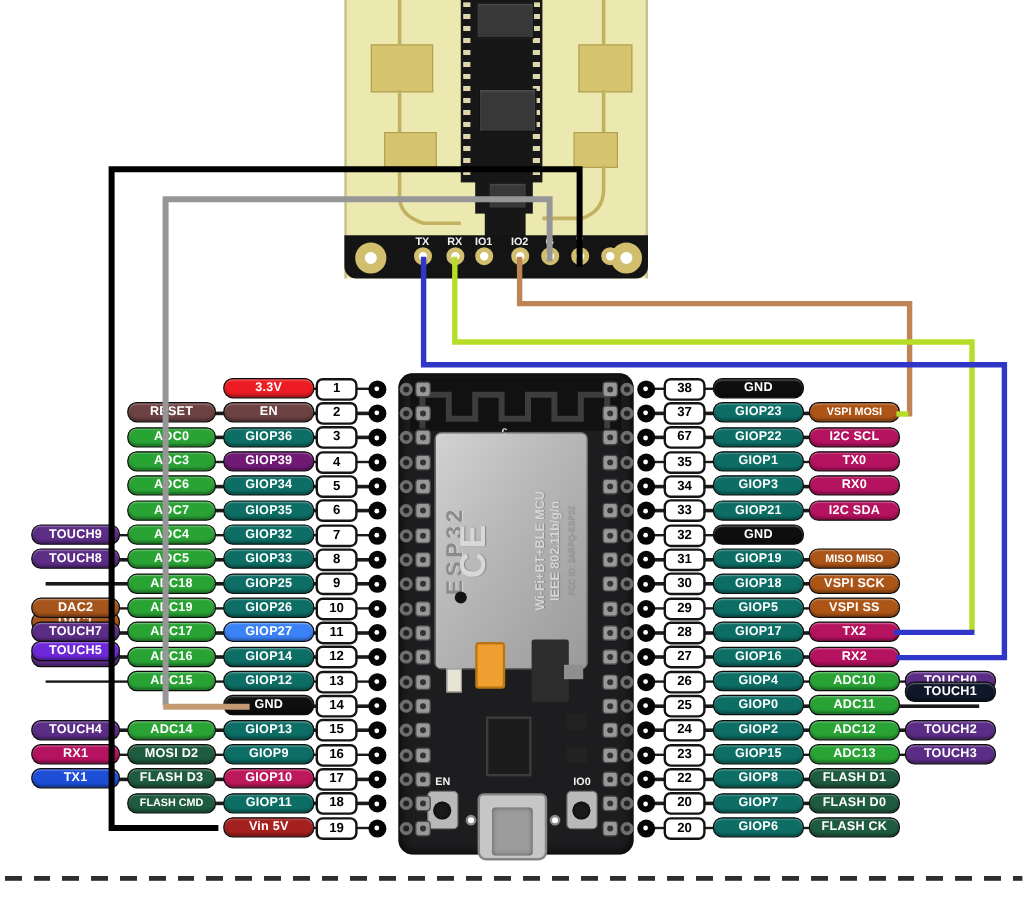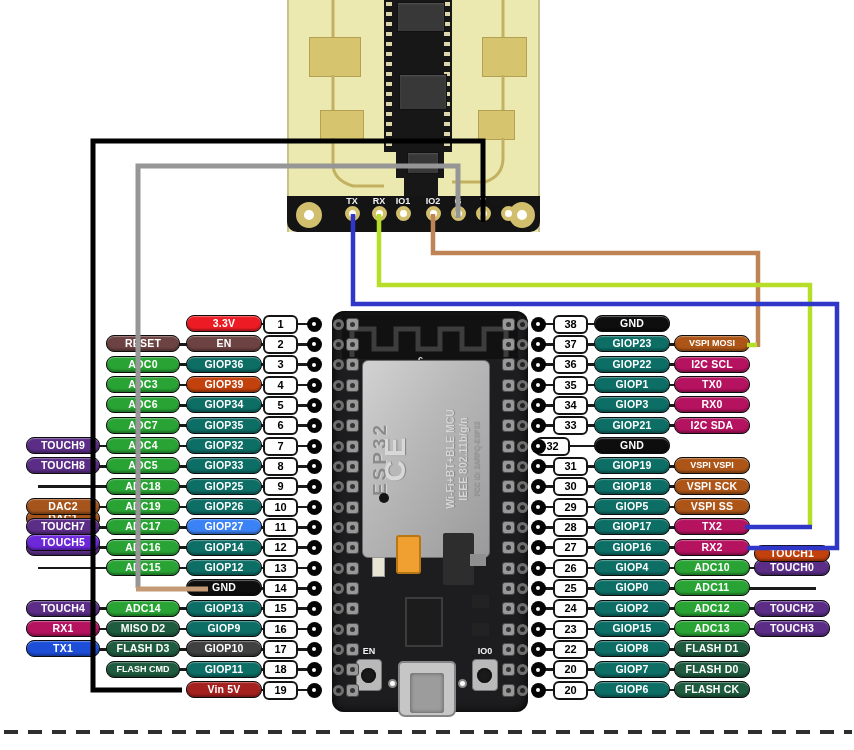--- a/index.html
+++ b/index.html
@@ -137,21 +137,21 @@
           <div class="dotc"></div>
         </div>
         <div class="rowline" style="left: 118px; top: 363.417px; width: 196px;"></div>
         <div class="pill" style="left: 186px; top: 355.667px; width: 74px; background: rgb(13, 110, 102);">GIOP36</div>
         <div class="pill" style="left: 106px; top: 355.667px; width: 72px; background: rgb(42, 163, 53);">ADC0</div>
         <div class="numbox" style="left: 263px; top: 355.167px;">3</div>
         <div class="dot" style="left: 306.5px; top: 357.167px;">
           <div class="dotc"></div>
         </div>
         <div class="rowline" style="left: 118px; top: 383.75px; width: 196px;"></div>
-        <div class="pill" style="left: 186px; top: 376px; width: 74px; background: #c2410c;">GIOP39</div>
+        <div class="pill" style="left: 186px; top: 376px; width: 74px; background: #701a75;">GIOP39</div>
         <div class="pill" style="left: 106px; top: 376px; width: 72px; background: rgb(42, 163, 53);">ADC3</div>
         <div class="numbox" style="left: 263px; top: 375.5px;">4</div>
         <div class="dot" style="left: 306.5px; top: 377.5px;">
           <div class="dotc"></div>
         </div>
         <div class="rowline" style="left: 118px; top: 404.083px; width: 196px;"></div>
         <div class="pill" style="left: 186px; top: 396.333px; width: 74px; background: rgb(13, 110, 102);">GIOP34</div>
         <div class="pill" style="left: 106px; top: 396.333px; width: 72px; background: rgb(42, 163, 53);">ADC6</div>
         <div class="numbox" style="left: 263px; top: 395.833px;">5</div>
         <div class="dot" style="left: 306.5px; top: 397.833px;">
@@ -229,28 +229,28 @@
         <div class="rowline" style="left: 38px; top: 607.417px; width: 276px;"></div>
         <div class="pill" style="left: 186px; top: 599.667px; width: 74px; background: rgb(13, 110, 102);">GIOP13</div>
         <div class="pill" style="left: 106px; top: 599.667px; width: 72px; background: rgb(42, 163, 53);">ADC14</div>
         <div class="pill" style="left: 26px; top: 599.667px; width: 72px; background: rgb(92, 45, 135);">TOUCH4</div>
         <div class="numbox" style="left: 263px; top: 599.167px;">15</div>
         <div class="dot" style="left: 306.5px; top: 601.167px;">
           <div class="dotc"></div>
         </div>
         <div class="rowline" style="left: 38px; top: 627.75px; width: 276px;"></div>
         <div class="pill" style="left: 186px; top: 620px; width: 74px; background: rgb(13, 110, 102);">GIOP9</div>
-        <div class="pill" style="left: 106px; top: 620px; width: 72px; background: rgb(31, 91, 62);">MISO D2</div>
+        <div class="pill" style="left: 106px; top: 620px; width: 72px; background: rgb(31, 91, 62);">MOSI D2</div>
         <div class="pill" style="left: 26px; top: 620px; width: 72px; background: rgb(181, 18, 95);">RX1</div>
         <div class="numbox" style="left: 263px; top: 619.5px;">16</div>
         <div class="dot" style="left: 306.5px; top: 621.5px;">
           <div class="dotc"></div>
         </div>
         <div class="rowline" style="left: 38px; top: 648.083px; width: 276px;"></div>
-        <div class="pill" style="left: 186px; top: 640.333px; width: 74px; background: #404040;">GIOP10</div>
+        <div class="pill" style="left: 186px; top: 640.333px; width: 74px; background: #be185d;">GIOP10</div>
         <div class="pill" style="left: 106px; top: 640.333px; width: 72px; background: rgb(31, 91, 62);">FLASH D3</div>
         <div class="pill" style="left: 26px; top: 640.333px; width: 72px; background: #1d4ed8;">TX1</div>
         <div class="numbox" style="left: 263px; top: 639.833px;">17</div>
         <div class="dot" style="left: 306.5px; top: 641.833px;">
           <div class="dotc"></div>
         </div>
         <div class="rowline" style="left: 118px; top: 668.417px; width: 196px;"></div>
         <div class="pill" style="left: 186px; top: 660.667px; width: 74px; background: rgb(13, 110, 102);">GIOP11</div>
         <div class="pill" style="left: 106px; top: 660.667px; width: 72px; background: rgb(31, 91, 62); font-size: 9px; letter-spacing: 0px;">FLASH CMD</div>
         <div class="numbox" style="left: 263px; top: 660.167px;">18</div>
@@ -274,21 +274,21 @@
         <div class="rowline" style="left: 538px; top: 343.083px; width: 198px;"></div>
         <div class="pill" style="left: 594px; top: 335.333px; width: 74px; background: rgb(13, 110, 102);">GIOP23</div>
         <div class="pill" style="left: 674px; top: 335.333px; width: 74px; background: rgb(173, 85, 23); font-size: 9px; letter-spacing: 0px;">VSPI MOSI</div>
         <div class="numbox" style="left: 553px; top: 334.833px;">37</div>
         <div class="dot" style="left: 530.5px; top: 336.833px;">
           <div class="dotc"></div>
         </div>
         <div class="rowline" style="left: 538px; top: 363.417px; width: 198px;"></div>
         <div class="pill" style="left: 594px; top: 355.667px; width: 74px; background: rgb(13, 110, 102);">GIOP22</div>
         <div class="pill" style="left: 674px; top: 355.667px; width: 74px; background: rgb(181, 18, 95);">I2C SCL</div>
-        <div class="numbox" style="left: 553px; top: 355.167px;">36</div>
+        <div class="numbox" style="left: 553px; top: 355.167px;">67</div>
         <div class="dot" style="left: 530.5px; top: 357.167px;">
           <div class="dotc"></div>
         </div>
         <div class="rowline" style="left: 538px; top: 383.75px; width: 198px;"></div>
         <div class="pill" style="left: 594px; top: 376px; width: 74px; background: rgb(13, 110, 102);">GIOP1</div>
         <div class="pill" style="left: 674px; top: 376px; width: 74px; background: rgb(181, 18, 95);">TX0</div>
         <div class="numbox" style="left: 553px; top: 375.5px;">35</div>
         <div class="dot" style="left: 530.5px; top: 377.5px;">
           <div class="dotc"></div>
         </div>
@@ -301,27 +301,27 @@
         </div>
         <div class="rowline" style="left: 538px; top: 424.417px; width: 198px;"></div>
         <div class="pill" style="left: 594px; top: 416.667px; width: 74px; background: rgb(13, 110, 102);">GIOP21</div>
         <div class="pill" style="left: 674px; top: 416.667px; width: 74px; background: rgb(181, 18, 95);">I2C SDA</div>
         <div class="numbox" style="left: 553px; top: 416.167px;">33</div>
         <div class="dot" style="left: 530.5px; top: 418.167px;">
           <div class="dotc"></div>
         </div>
         <div class="rowline" style="left: 538px; top: 444.75px; width: 118px;"></div>
         <div class="pill" style="left: 594px; top: 437px; width: 74px; background: rgb(14, 14, 14);">GND</div>
-        <div class="numbox" style="left: 535px; top: 436.5px;">32</div>
+        <div class="numbox" style="left: 553px; top: 436.5px;">32</div>
         <div class="dot" style="left: 530.5px; top: 438.5px;">
           <div class="dotc"></div>
         </div>
         <div class="rowline" style="left: 538px; top: 465.083px; width: 198px;"></div>
         <div class="pill" style="left: 594px; top: 457.333px; width: 74px; background: rgb(13, 110, 102);">GIOP19</div>
-        <div class="pill" style="left: 674px; top: 457.333px; width: 74px; background: rgb(173, 85, 23); font-size: 9px; letter-spacing: 0px;">VSPI VSPI</div>
+        <div class="pill" style="left: 674px; top: 457.333px; width: 74px; background: rgb(173, 85, 23); font-size: 9px; letter-spacing: 0px;">MISO MISO</div>
         <div class="numbox" style="left: 553px; top: 456.833px;">31</div>
         <div class="dot" style="left: 530.5px; top: 458.833px;">
           <div class="dotc"></div>
         </div>
         <div class="rowline" style="left: 538px; top: 485.417px; width: 198px;"></div>
         <div class="pill" style="left: 594px; top: 477.667px; width: 74px; background: rgb(13, 110, 102);">GIOP18</div>
         <div class="pill" style="left: 674px; top: 477.667px; width: 74px; background: rgb(173, 85, 23);">VSPI SCK</div>
         <div class="numbox" style="left: 553px; top: 477.167px;">30</div>
         <div class="dot" style="left: 530.5px; top: 479.167px;">
           <div class="dotc"></div>
@@ -351,21 +351,21 @@
         <div class="pill" style="left: 594px; top: 559px; width: 74px; background: rgb(13, 110, 102);">GIOP4</div>
         <div class="pill" style="left: 674px; top: 559px; width: 74px; background: rgb(42, 163, 53);">ADC10</div>
         <div class="pill" style="left: 754px; top: 559px; width: 74px; background: rgb(92, 45, 135);">TOUCH0</div>
         <div class="numbox" style="left: 553px; top: 558.5px;">26</div>
         <div class="dot" style="left: 530.5px; top: 560.5px;">
           <div class="dotc"></div>
         </div>
         <div class="rowline" style="left: 538px; top: 587.083px; width: 278px;"></div>
         <div class="pill" style="left: 594px; top: 579.333px; width: 74px; background: rgb(13, 110, 102);">GIOP0</div>
         <div class="pill" style="left: 674px; top: 579.333px; width: 74px; background: rgb(42, 163, 53);">ADC11</div>
-        <div class="pill" style="left: 754px; top: 545px; width: 74px; background: #c2410c;">TOUCH1</div>
+        <div class="pill" style="left: 754px; top: 568px; width: 74px; background: #0f172a;">TOUCH1</div>
         <div class="numbox" style="left: 553px; top: 578.833px;">25</div>
         <div class="dot" style="left: 530.5px; top: 580.833px;">
           <div class="dotc"></div>
         </div>
         <div class="rowline" style="left: 538px; top: 607.417px; width: 278px;"></div>
         <div class="pill" style="left: 594px; top: 599.667px; width: 74px; background: rgb(13, 110, 102);">GIOP2</div>
         <div class="pill" style="left: 674px; top: 599.667px; width: 74px; background: rgb(42, 163, 53);">ADC12</div>
         <div class="pill" style="left: 754px; top: 599.667px; width: 74px; background: rgb(92, 45, 135);">TOUCH2</div>
         <div class="numbox" style="left: 553px; top: 599.167px;">24</div>
         <div class="dot" style="left: 530.5px; top: 601.167px;">

